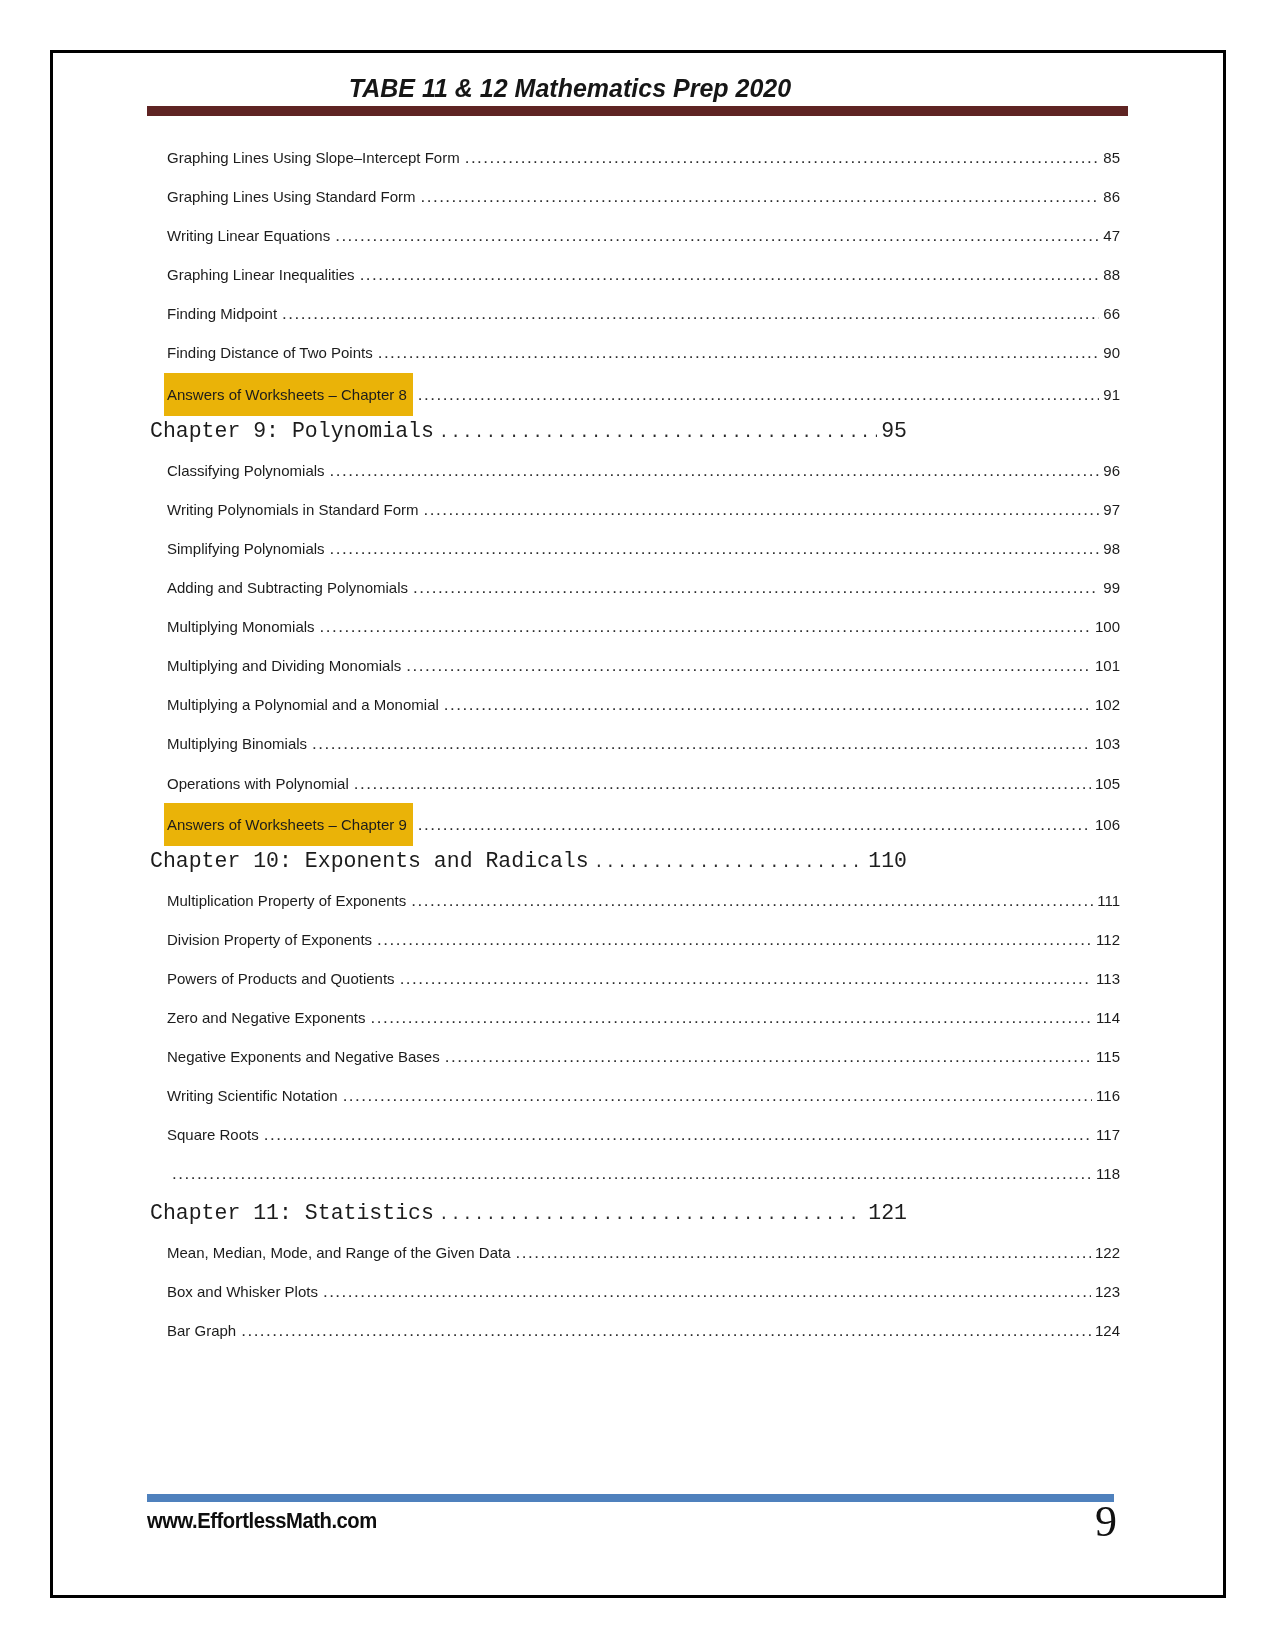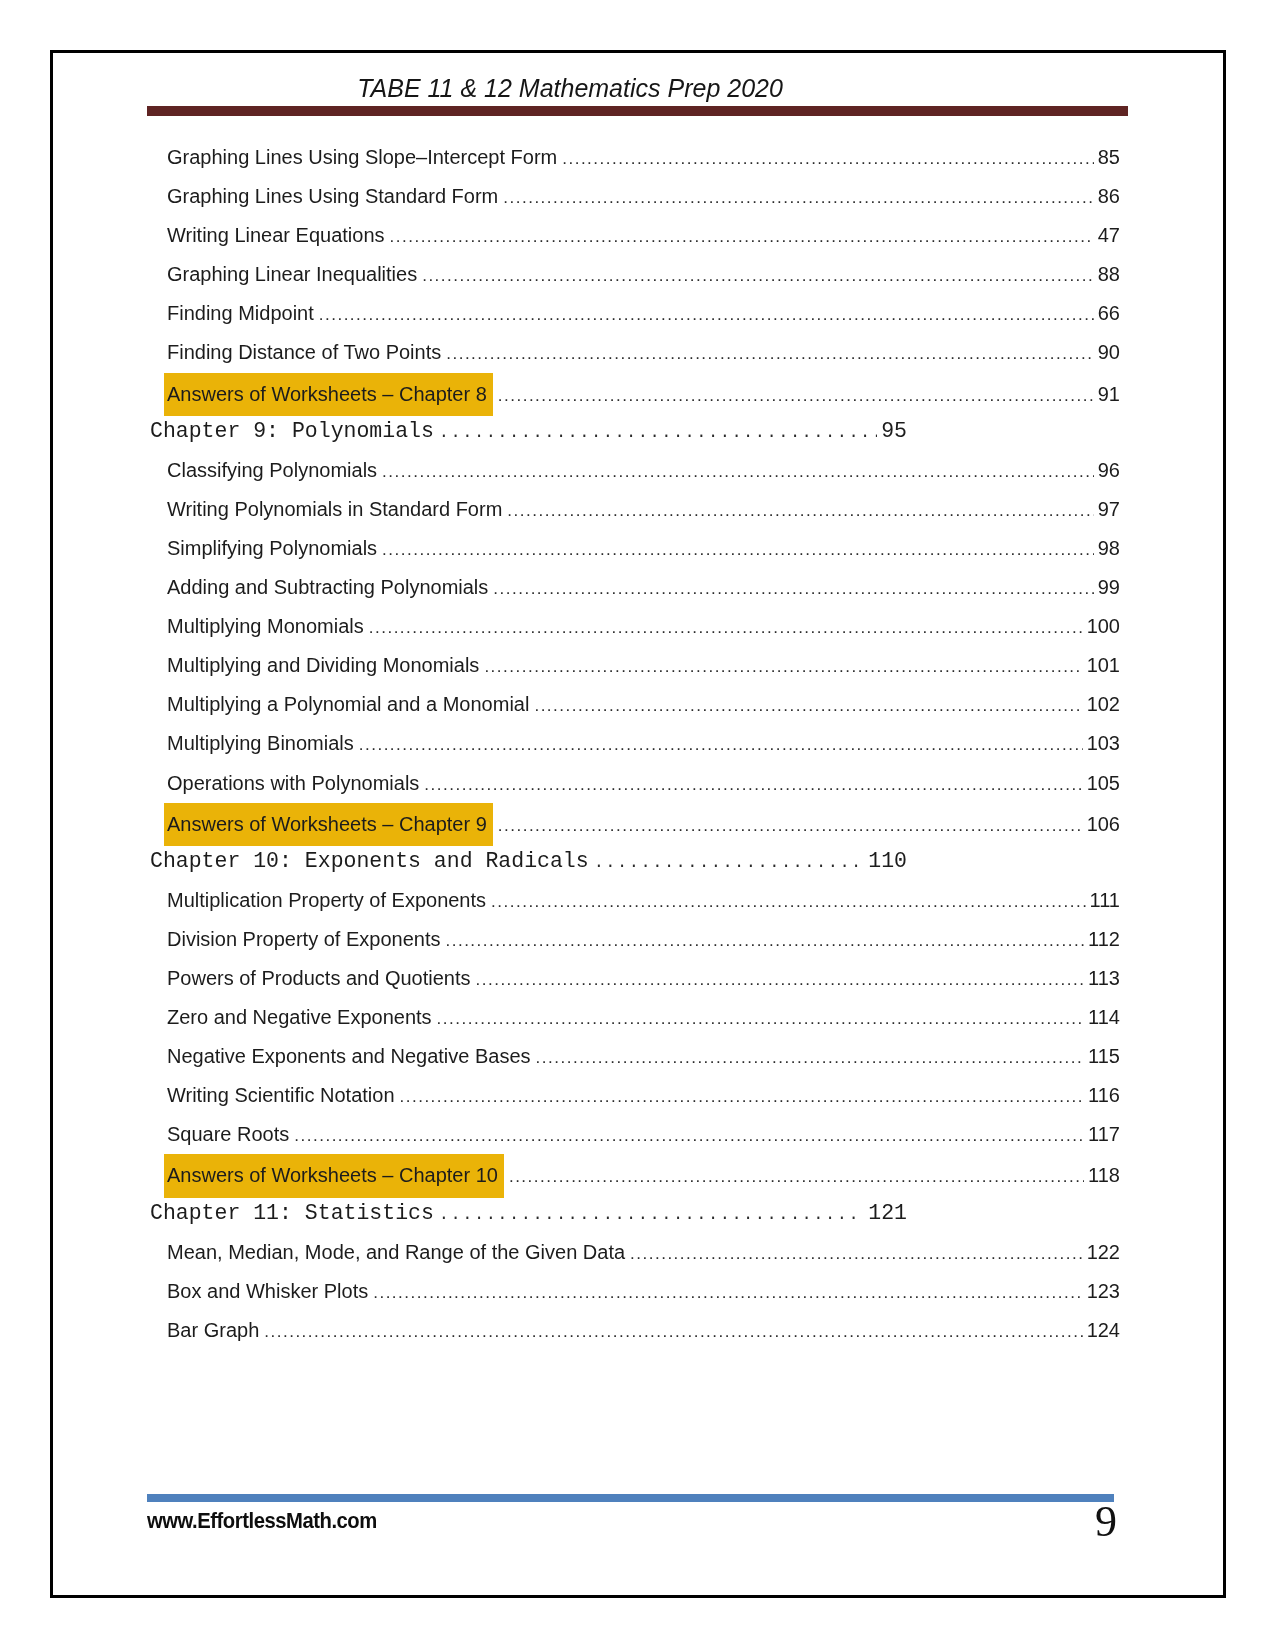--- a/index.html
+++ b/index.html
@@ -20,21 +20,21 @@
     width: 1176px; height: 1548px;
     border: 3px solid #000000;
   }
 
   .header-title {
     position: absolute;
     left: 50px; top: 74px;
     width: 1000px;
     text-align: center;
     font-size: 25px;
-    font-weight: normal;
+    font-weight: bold;
     font-style: italic;
     letter-spacing: 0px;
     color: #161616;
     padding-left: 40px;
   }
 
   .header-rule {
     position: absolute;
     left: 147px; top: 106px;
     width: 981px; height: 10px;
@@ -45,21 +45,21 @@
     position: absolute;
     left: 150px; top: 138px;
     width: 970px;
   }
 
   .toc-row {
     display: flex;
     align-items: baseline;
     height: 39.1px;
     line-height: 39.1px;
-    font-size: 20px;
+    font-size: 15px;
     white-space: nowrap;
   }
   .toc-row.sub { padding-left: 17px; }
   .toc-row.chapter {
     font-size: 21.5px;
     width: 757px;
     font-family: Liberation Mono, monospace;
   }
 
   .toc-label { flex: 0 0 auto; }
@@ -195,21 +195,21 @@
       <span class="toc-label">Multiplying a Polynomial and a Monomial</span>
       <span class="toc-leader"></span>
       <span class="toc-page">102</span>
     </div>
       <div class="toc-row sub">
       <span class="toc-label">Multiplying Binomials</span>
       <span class="toc-leader"></span>
       <span class="toc-page">103</span>
     </div>
       <div class="toc-row sub">
-      <span class="toc-label">Operations with Polynomials</span>
+      <span class="toc-label">Operations with Polynomial</span>
       <span class="toc-leader"></span>
       <span class="toc-page">105</span>
     </div>
       <div class="toc-row sub hl">
       <span class="toc-label">Answers of Worksheets – Chapter 9</span>
       <span class="toc-leader"></span>
       <span class="toc-page">106</span>
     </div>
       <div class="toc-row chapter">
       <span class="toc-label">Chapter 10: Exponents and Radicals</span>
@@ -245,21 +245,20 @@
       <span class="toc-label">Writing Scientific Notation</span>
       <span class="toc-leader"></span>
       <span class="toc-page">116</span>
     </div>
       <div class="toc-row sub">
       <span class="toc-label">Square Roots</span>
       <span class="toc-leader"></span>
       <span class="toc-page">117</span>
     </div>
       <div class="toc-row sub hl">
-      <span class="toc-label">Answers of Worksheets – Chapter 10</span>
       <span class="toc-leader"></span>
       <span class="toc-page">118</span>
     </div>
       <div class="toc-row chapter">
       <span class="toc-label">Chapter 11: Statistics</span>
       <span class="toc-leader"></span>
       <span class="toc-page">121</span>
     </div>
       <div class="toc-row sub">
       <span class="toc-label">Mean, Median, Mode, and Range of the Given Data</span>

